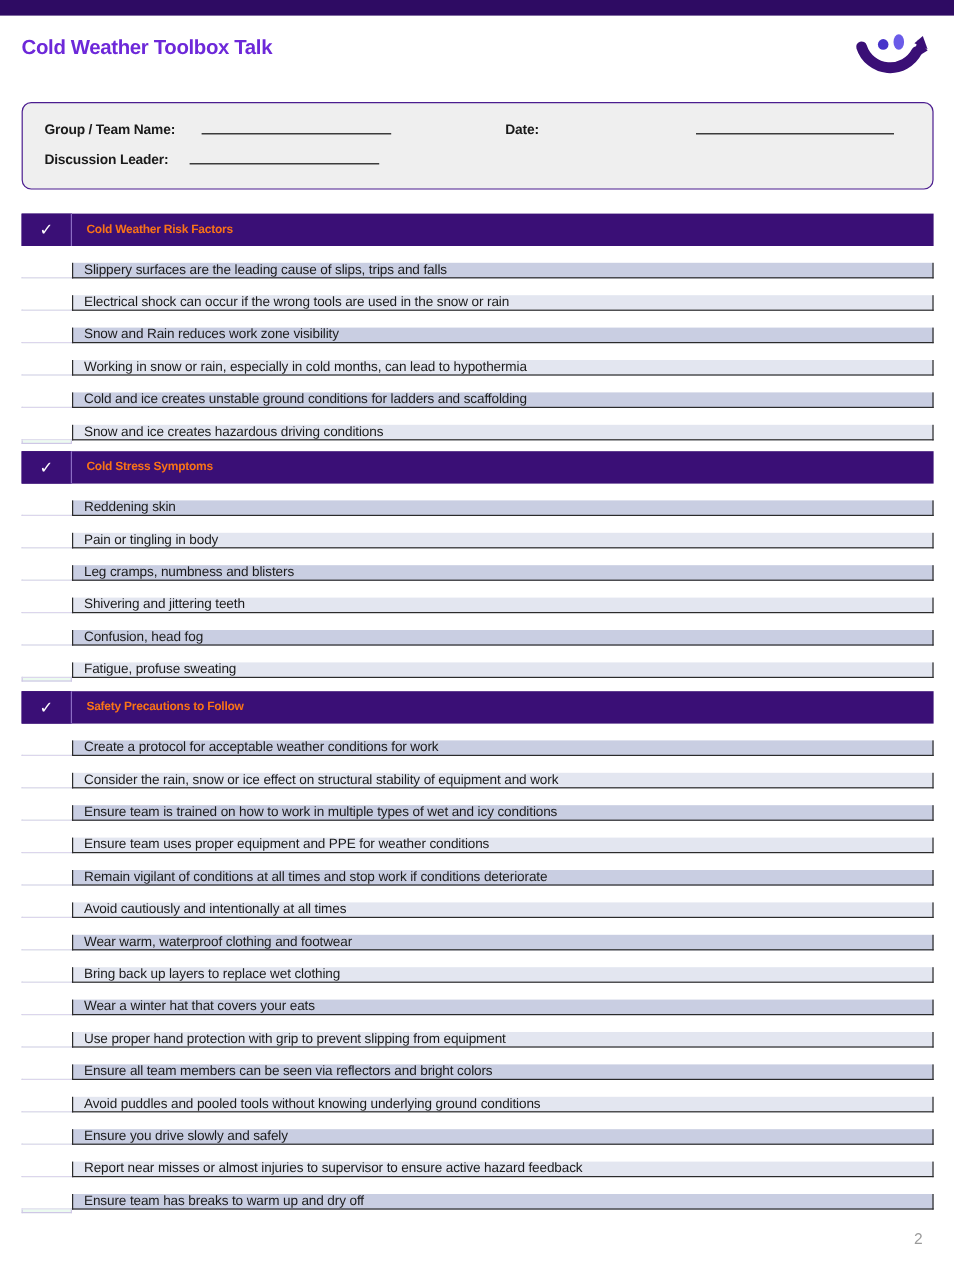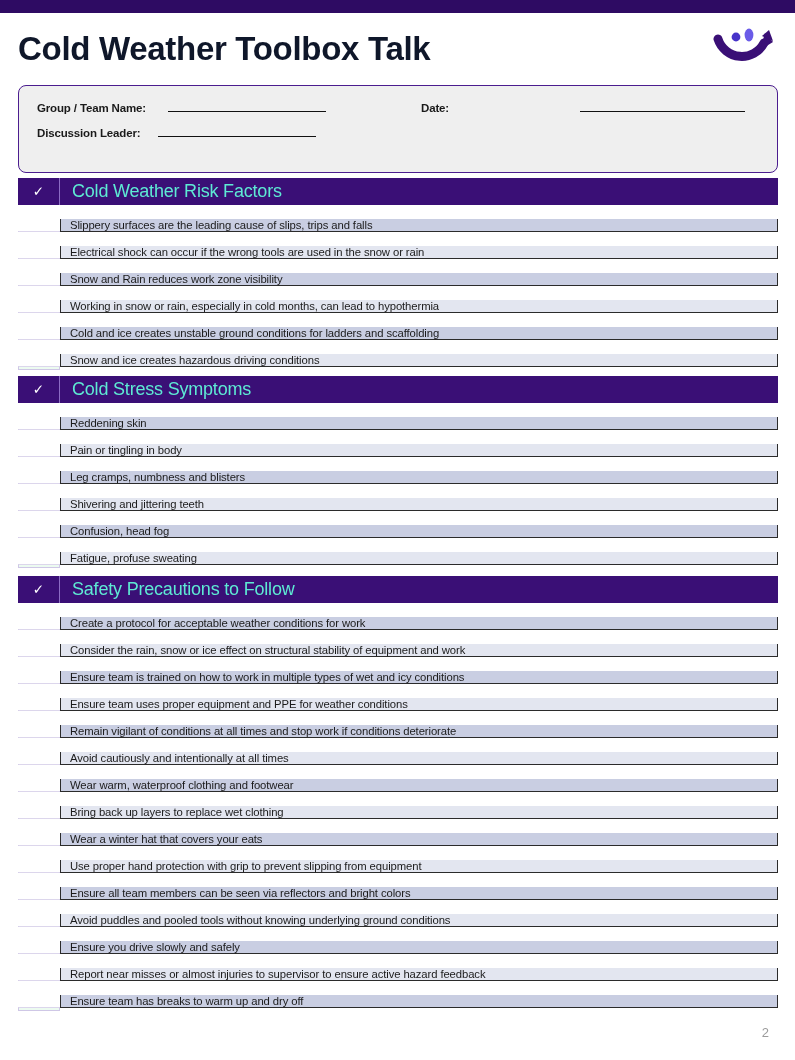--- a/index.html
+++ b/index.html
@@ -33,42 +33,42 @@
     position: absolute;
     top: 13px; left: 0;
     width: 795px;
     height: 69px;
   }
 
   .doc-title {
     position: absolute;
     left: 18px;
     top: 17px;
-    font-size: 33px;
+    font-size: 17px;
     font-weight: bold;
     letter-spacing: -0.3px;
-    color: #0f172a;
+    color: #6d28d9;
     white-space: nowrap;
   }
 
   .logo {
     position: absolute;
     right: 14px;
     top: 10px;
     width: 74px;
     height: 46px;
   }
 
   
   .info-box {
     position: absolute;
     left: 18px;
     top: 85px;
     width: 760px;
-    height: 88px;
+    height: 73px;
     background: #efefef;
     border: 1.4px solid #4B1D8F;
     border-radius: 8px;
   }
 
   .field {
     position: absolute;
     display: flex;
     align-items: baseline;
     white-space: nowrap;
@@ -120,23 +120,23 @@
     color: #ffffff;
     font-size: 13.5px;
     line-height: 1;
   }
 
   .sec-header .sec-title {
     flex: 1;
     display: flex;
     align-items: center;
     padding-left: 12px;
-    color: #5eead4;
-    font-size: 18px;
-    font-weight: normal;
+    color: #f97316;
+    font-size: 10px;
+    font-weight: bold;
     letter-spacing: -0.2px;
   }
 
   .row {
     display: flex;
     height: 27px;
     align-items: flex-end;
   }
 
   .row .check-cell {

